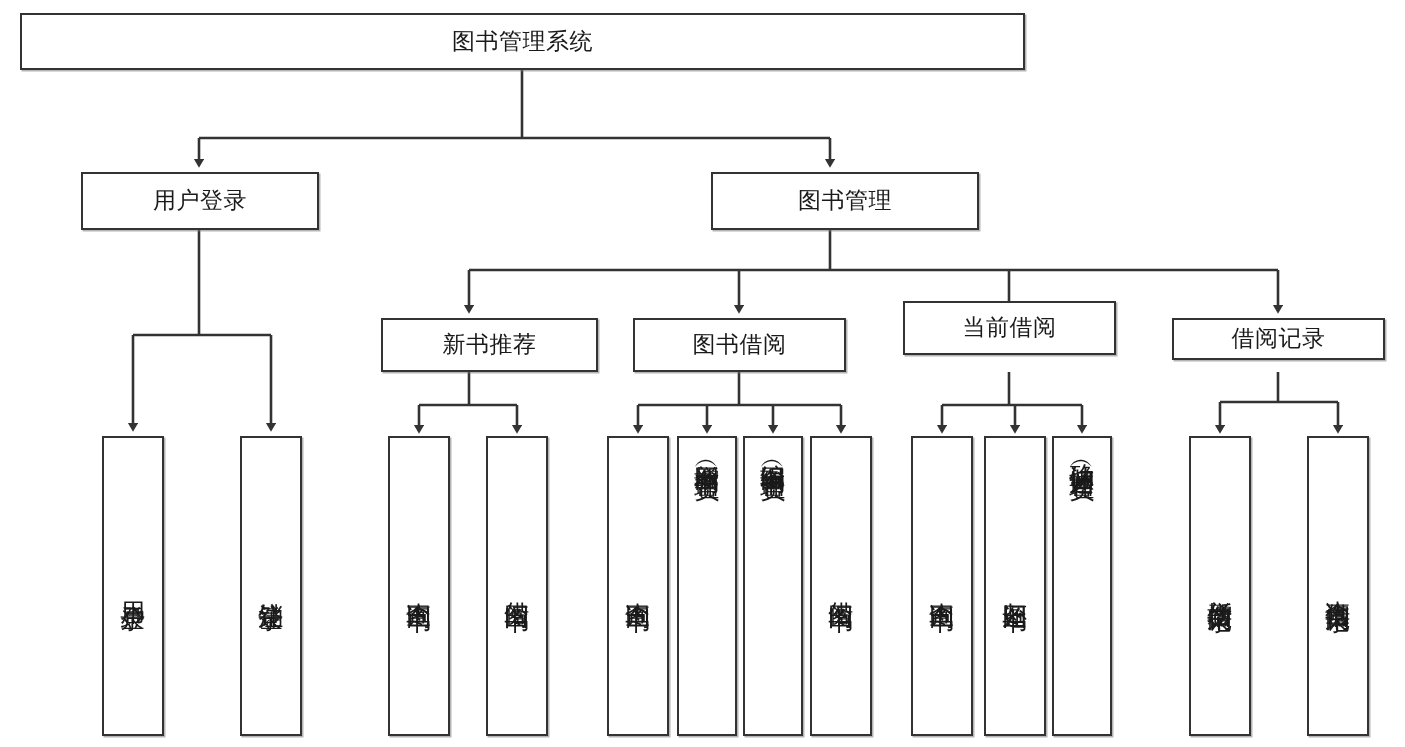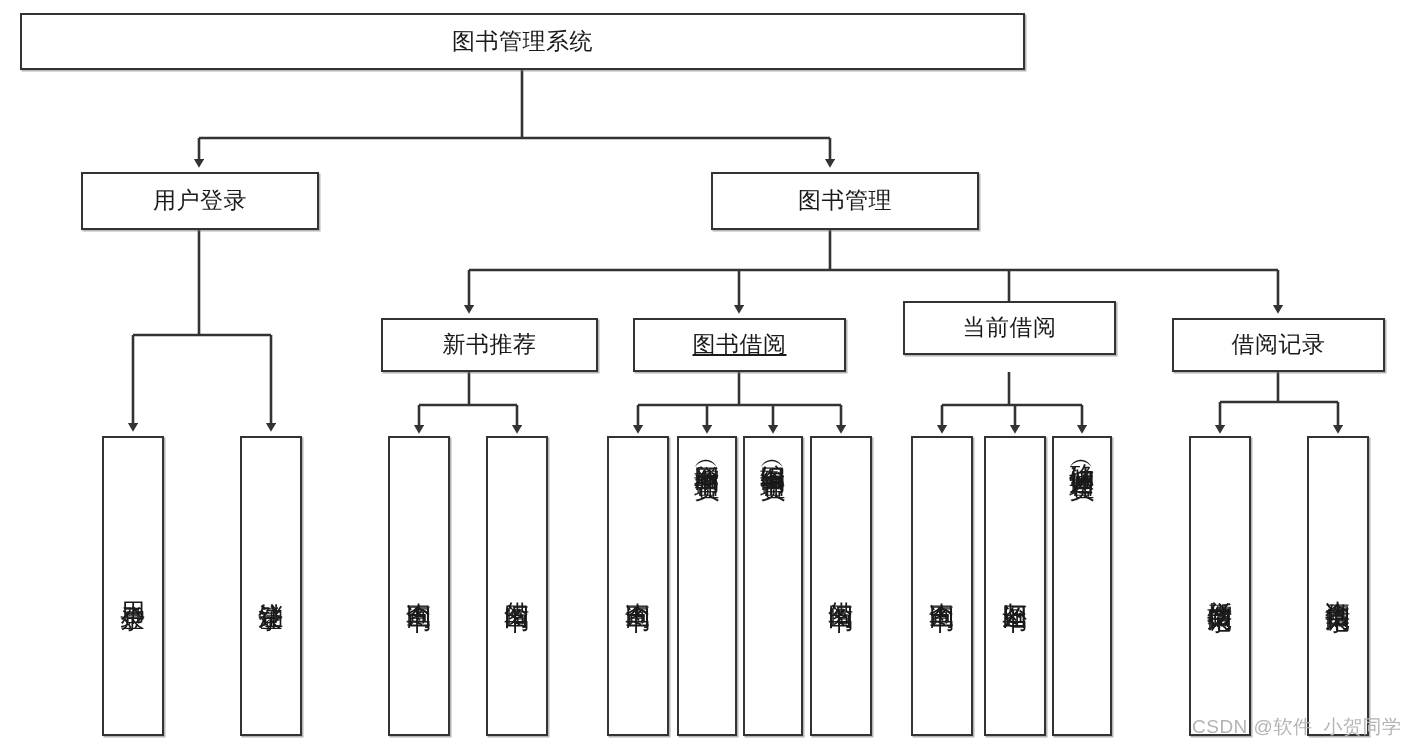--- a/index.html
+++ b/index.html
@@ -133,27 +133,27 @@
       </div>
       <div class="node horiz" style="left: 81px; top: 172px; width: 238px; height: 58px;">
         <span class="node-label">用户登录</span>
       </div>
       <div class="node horiz" style="left: 711px; top: 172px; width: 268px; height: 58px;">
         <span class="node-label">图书管理</span>
       </div>
       <div class="node horiz" style="left: 361px; top: 318px; width: 217px; height: 54px; margin-left: 20px;">
         <span class="node-label">新书推荐</span>
       </div>
-      <div class="node horiz" style="left: 633px; top: 318px; width: 213px; height: 54px; text-decoration: underline;">
+      <div class="node horiz" style="left: 633px; top: 318px; width: 213px; height: 54px;">
         <span class="node-label">图书借阅</span>
       </div>
       <div class="node horiz" style="left: 903px; top: 301px; width: 213px; height: 54px;">
         <span class="node-label">当前借阅</span>
       </div>
-      <div class="node horiz" style="left: 1172px; top: 318px; width: 213px; height: 54px;">
+      <div class="node horiz" style="left: 1172px; top: 318px; width: 213px; height: 42px;">
         <span class="node-label">借阅记录</span>
       </div>
       <div class="node vert" style="left: 102px; top: 436px; width: 62px; height: 300px;">
         <span class="node-label">用户登录</span>
       </div>
       <div class="node vert" style="left: 240px; top: 436px; width: 62px; height: 300px;">
         <span class="node-label">注销登录</span>
       </div>
       <div class="node vert" style="left: 388px; top: 436px; width: 62px; height: 300px;">
         <span class="node-label">查询图书</span>
@@ -183,15 +183,14 @@
         <span class="node-label">确认归还（管理员）</span>
       </div>
       <div class="node vert" style="left: 1189px; top: 436px; width: 62px; height: 300px;">
         <span class="node-label">新增借阅记录</span>
       </div>
       <div class="node vert" style="left: 1307px; top: 436px; width: 62px; height: 300px;">
         <span class="node-label">查询借阅记录</span>
       </div>
     </div>
 
-  <div class="watermark" style="left: 1192px; top: 714px;">CSDN @软件_小贺同学</div>
 
 </div>
 
 </body></html>

